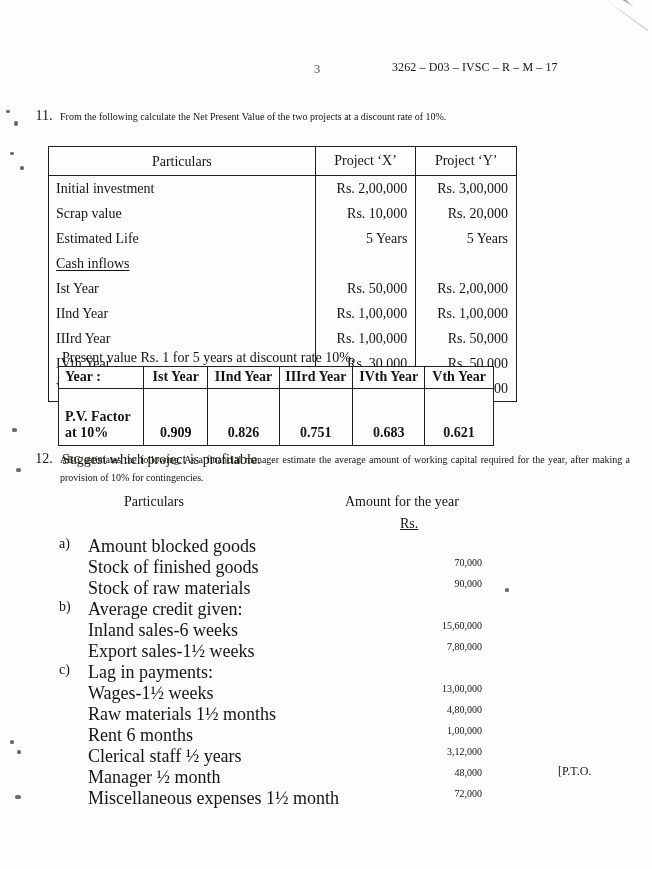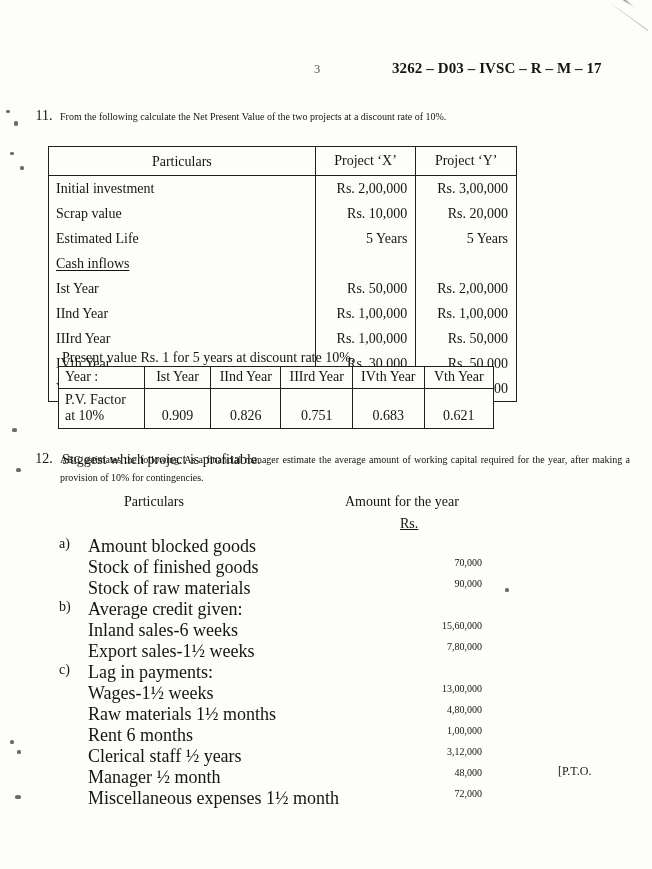--- a/index.html
+++ b/index.html
@@ -65,22 +65,22 @@
     position: absolute;
     left: 314px;
     top: 2px;
     font-size: 12.5px;
     color: #53504a;
   }
   .head .code {
     position: absolute;
     left: 392px;
     top: 0;
-    font-size: 15px;
-    font-weight: bold;
+    font-size: 12px;
+    font-weight: normal;
     letter-spacing: .1px;
     white-space: nowrap;
   }
 
   
   .q {
     position: absolute;
     left: 0;
     right: 0;
   }
@@ -162,31 +162,31 @@
     position: absolute;
     left: 58px;
     top: 366px;
     width: 436px;
     border-collapse: collapse;
     font-size: 14px;
     background: #fdfdfb;
   }
   .tbl-pv td {
     border: 1.4px solid #22201c;
-    font-weight: normal;
+    font-weight: bold;
   }
   .tbl-pv .pv-hdr td {
     text-align: center;
     padding: 2px 4px 3px;
     white-space: nowrap;
   }
   .tbl-pv .pv-hdr td.lab { text-align: left; padding-left: 6px; }
   .tbl-pv .pv-val td {
     text-align: center;
-    padding: 3px 4px 4px;
+    padding: 20px 4px 4px;
     height: 32px;
     vertical-align: bottom;
     margin-left: 32px;
   }
   .tbl-pv .pv-val td.lab {
     text-align: left;
     padding-left: 6px;
     vertical-align: middle;
     line-height: 16px;
     white-space: nowrap;

